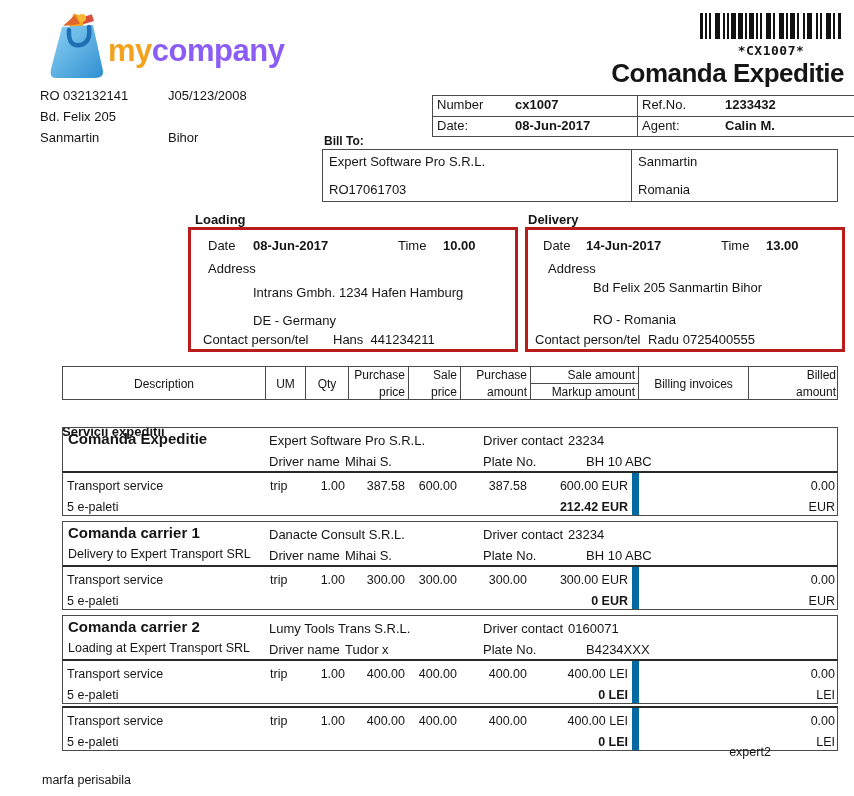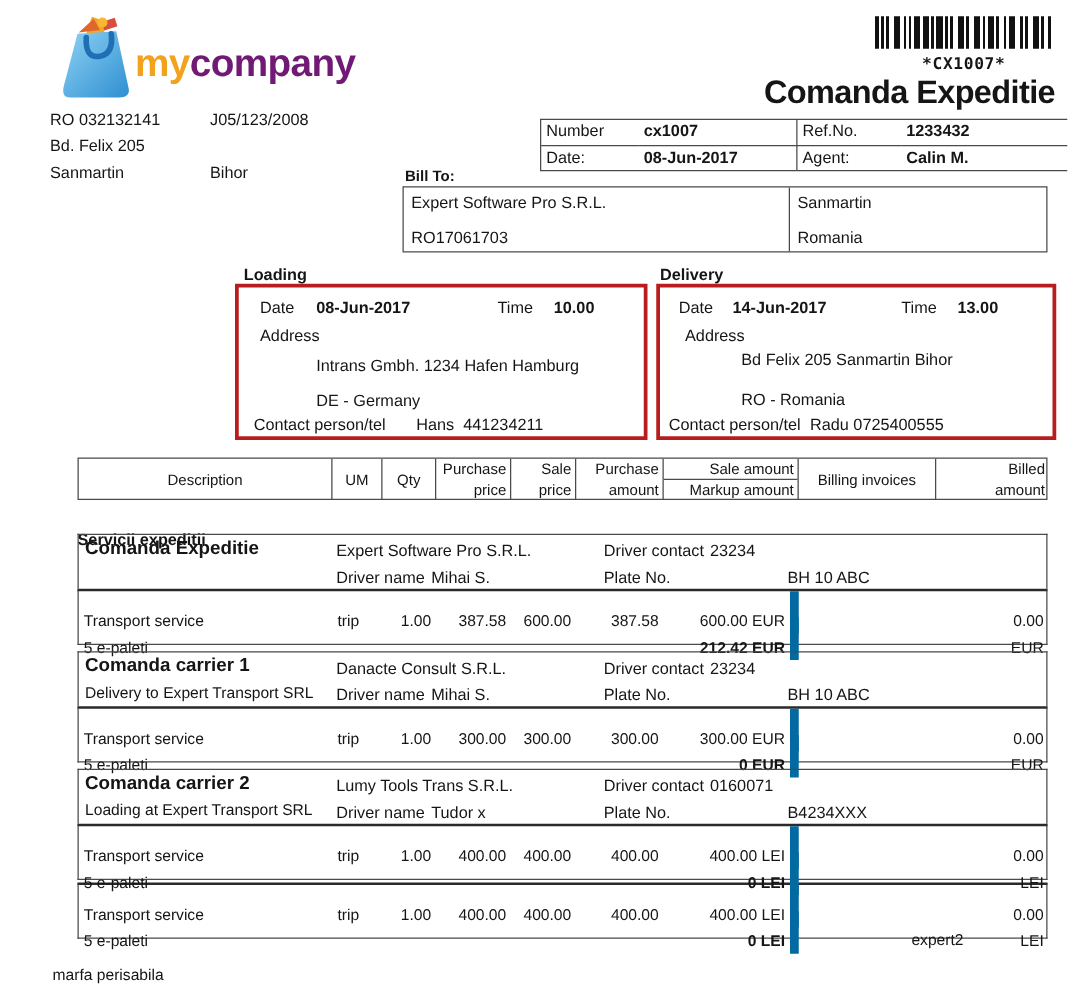--- a/index.html
+++ b/index.html
@@ -5,21 +5,21 @@
   * { margin:0; padding:0; box-sizing:border-box; }
   html,body { background:#fff; }
   .page {
     position:relative; width:854px; height:796px; background:#fff;
     font-family:"Liberation Sans", sans-serif; color:#151515; overflow:hidden;
   }
   
   .logo-bag { position:absolute; left:46px; top:12px; }
   .logo-text { position:absolute; left:108px; top:33px; font-size:31px; font-weight:bold; letter-spacing:-0.5px; }
   .logo-my { color:#F2A21D; }
-  .logo-co { color:#701a75; }
+  .logo-co { color:#8b5cf6; }
   .company-block { position:absolute; left:40px; top:88px; width:280px; font-size:13px; }
   .company-name { font-weight:bold; font-size:13.5px; margin-bottom:6px; }
   .company-row { display:grid; grid-template-columns:128px auto; margin-bottom:6px; }
   .barcode-wrap { position:absolute; left:700px; top:13px; width:142px; text-align:center; }
   .barcode-text { font-family:"DejaVu Sans Mono", monospace; font-weight:bold; font-size:13px; letter-spacing:0.5px; margin-top:0px; }
   .doc-title { position:absolute; right:10px; top:58px; font-size:26px; font-weight:bold; letter-spacing:-0.5px; }
   
   .order-table { position:absolute; left:432px; top:95px; width:499px; border:1px solid #4a4a4a;
     display:grid; grid-template-columns:78px 126px 84px 1fr; grid-auto-rows:20px; font-size:13px; }
   .order-table > div { padding:1px 4px; }
@@ -55,23 +55,23 @@
   .sec-head { position:relative; border:1px solid #4a4a4a; border-bottom:none; height:44px; font-size:13px; }
   .sec-head span { position:absolute; white-space:nowrap; }
   .s-title { left:5px; top:2px; font-weight:bold; font-size:15px; }
   .s-partner { left:206px; top:5px; }
   .s-dcl { left:420px; top:5px; }
   .s-dc  { left:505px; top:5px; }
   .s-sub { left:5px; top:25px; font-size:12.5px; }
   .s-dnl { left:206px; top:26px; }
   .s-dn  { left:282px; top:26px; }
   .s-pll { left:420px; top:26px; }
-  .s-pl  { left:523px; top:26px;margin-left:44px; }
+  .s-pl  { left:523px; top:26px; }
   .pair { border:1px solid #4a4a4a; border-top:2px solid #2a2a2a; grid-auto-rows:21px; font-size:12.5px; }
-  .pair > div { padding:17px 4px; overflow:hidden; white-space:nowrap; }
+  .pair > div { padding:6px 4px; overflow:hidden; white-space:nowrap; }
   .c-r { text-align:right; }
   .c-b { font-weight:bold; }
   .c-div { border-right:7px solid #0369a1; }
   .sp26 { grid-column:2 / 7; }
   .pair2 { margin-top:2px; }
   
   .footer-code { position:absolute; left:700px; top:745px; width:100px; text-align:center; font-size:12.5px; }
   .footer-note { position:absolute; left:42px; top:773px; font-size:12.5px; }
 </style>
 </head>

